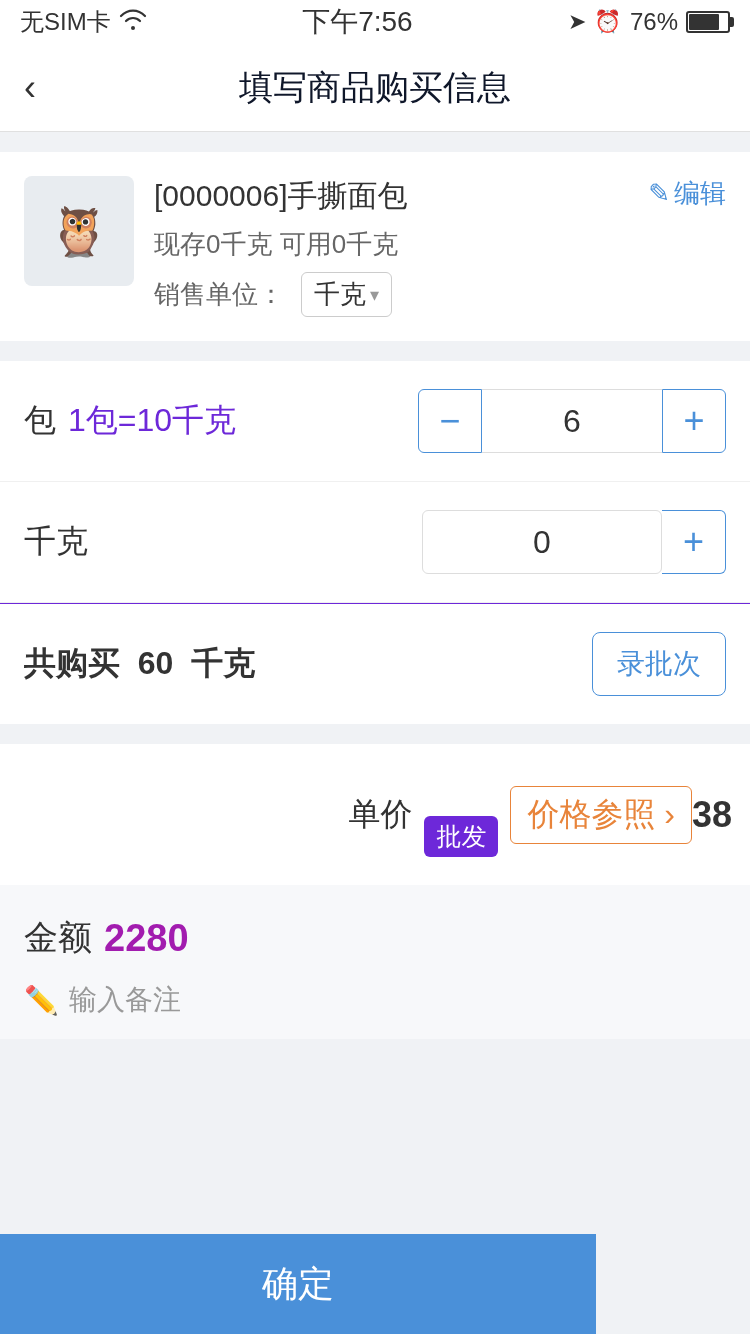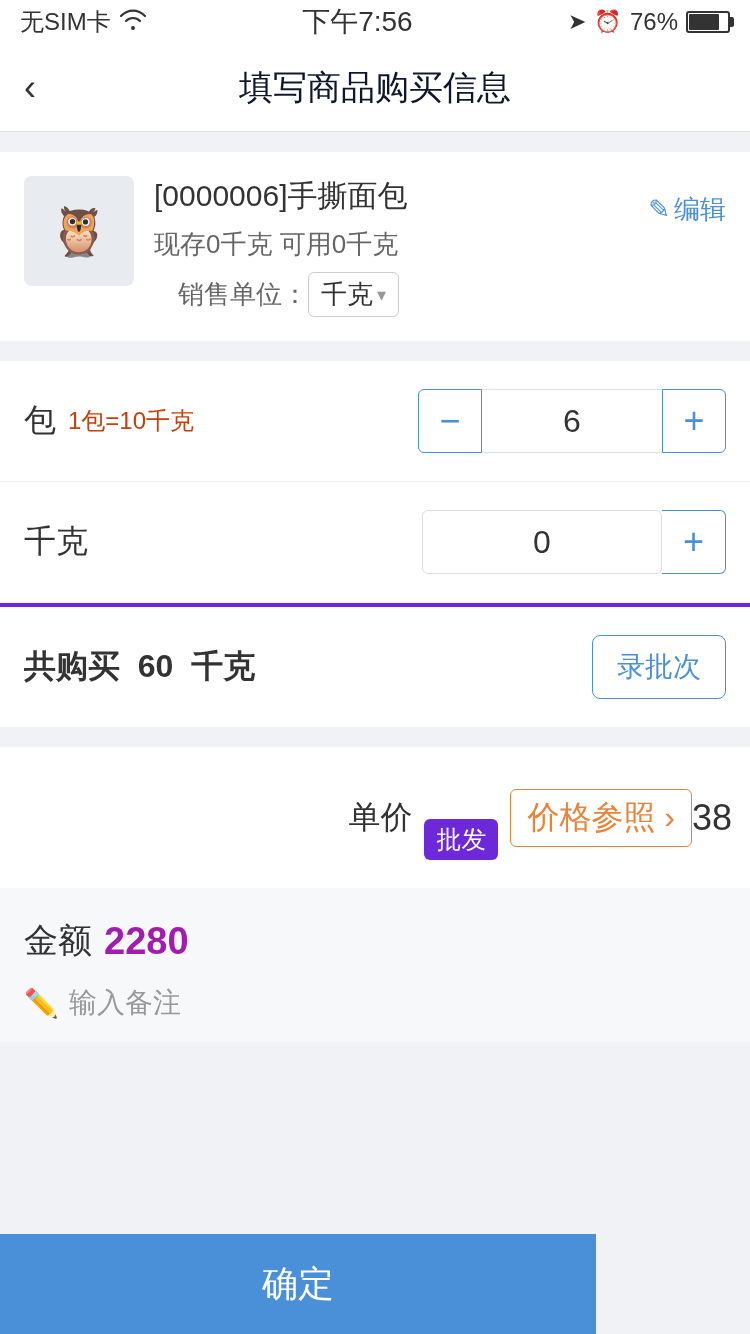--- a/index.html
+++ b/index.html
@@ -124,24 +124,23 @@
       margin-bottom: 10px;
     }
     .product-stock {
       font-size: 26px;
       color: #666;
       margin-bottom: 10px;
     }
     .product-unit-row {
       display: flex;
       align-items: center;
-      gap: 0;
+      gap: 17px;
       font-size: 26px;
       color: #666;
-      margin-left: 24px;
     }
     .unit-select {
       border: 1px solid #ccc;
       border-radius: 6px;
       padding: 4px 12px;
       font-size: 26px;
       color: #333;
       background: #fff;
       display: flex;
       align-items: center;
@@ -150,21 +149,21 @@
     .edit-btn {
       color: #4a90d9;
       font-size: 26px;
       display: flex;
       align-items: center;
       gap: 4px;
     }
     .product-top-row {
       display: flex;
       justify-content: space-between;
-      align-items: flex-end;
+      align-items: flex-start;
     }
 
     
     .quantity-section {
       background: #fff;
       margin-top: 20px;
     }
     .quantity-row {
       display: flex;
       align-items: center;
@@ -173,22 +172,22 @@
       border-bottom: 1px solid #f0f0f0;
     }
     .quantity-label {
       font-size: 32px;
       color: #333;
       display: flex;
       align-items: center;
       gap: 12px;
     }
     .quantity-sublabel {
-      font-size: 24px;
-      color: #c2410c;
+      font-size: 32px;
+      color: #6d28d9;
     }
     .quantity-control {
       display: flex;
       align-items: center;
       gap: 0;
     }
     .qty-btn {
       width: 64px;
       height: 64px;
       border: 1px solid #4a90d9;
@@ -226,21 +225,21 @@
     }
 
     
     .total-section {
       background: #fff;
       padding: 28px 24px;
       display: flex;
       align-items: center;
       justify-content: space-between;
       margin-top: 0;
-      border-top: 4px solid #6d28d9;
+      border-top: 1px solid #6d28d9;
     }
     .total-text {
       font-size: 32px;
       color: #333;
     }
     .total-text span {
       font-weight: 600;
     }
     .batch-btn {
       border: 1px solid #4a90d9;
@@ -286,21 +285,21 @@
       font-size: 32px;
       display: flex;
       align-items: center;
       gap: 4px;
       background: #fff;
       cursor: pointer;
     }
     .price-value {
       font-size: 36px;
       color: #333;
-      font-weight: 400;
+      font-weight: 700;
     }
 
     
     .amount-section {
       background: #f7f8fa;
       padding: 30px 24px 20px;
     }
     .amount-row {
       display: flex;
       align-items: center;

